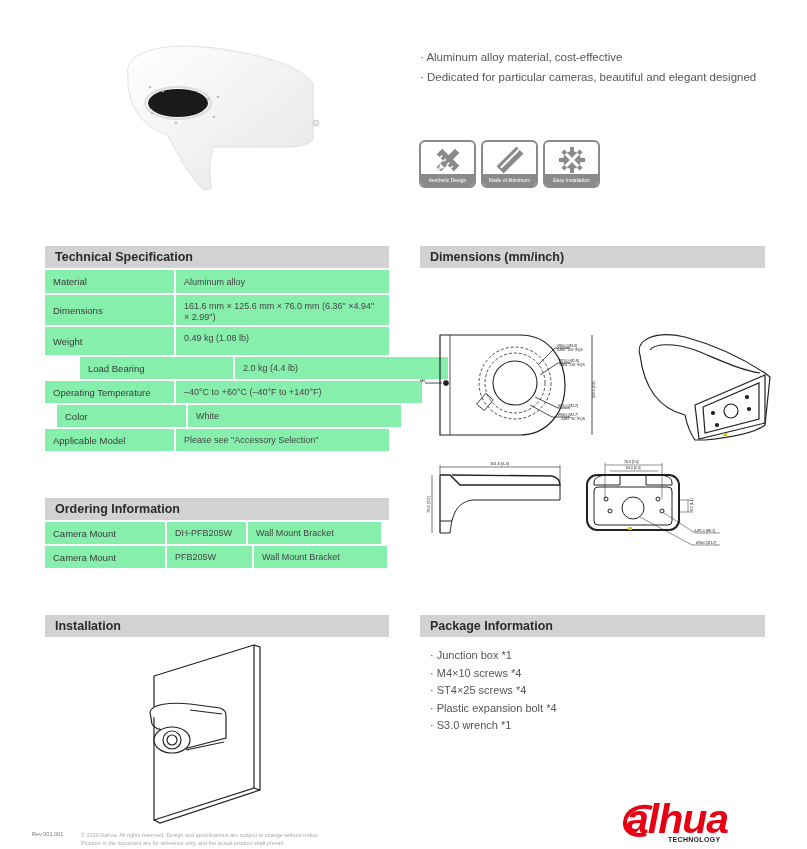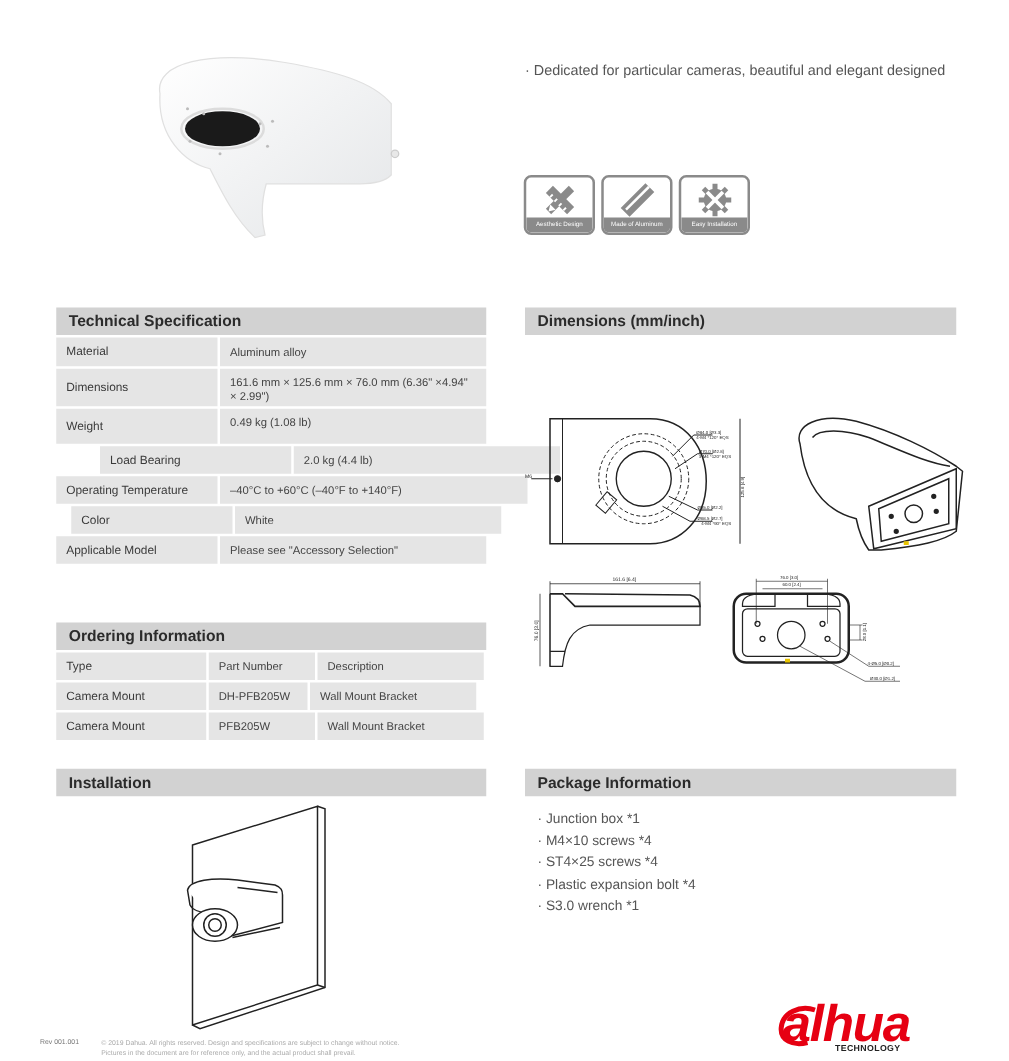--- a/index.html
+++ b/index.html
@@ -20,21 +20,21 @@
   .ficon { width: 57px; height: 48px; border: 2px solid #8a8a8a; border-radius: 6px; background: #fff; position: relative; overflow: hidden; }
   .ficon .glyph { position: absolute; left: 0; right: 0; top: 3px; height: 30px; display: flex; align-items: center; justify-content: center; }
   .ficon .cap { position: absolute; left: 0; right: 0; bottom: 0; height: 12px; background: #8a8a8a; color: #fff; font-size: 5px; line-height: 12px; text-align: center; white-space: nowrap; }
 
   
   .sec-h { position: absolute; background: #d2d2d2; height: 22px; font-weight: bold; font-size: 12.5px; color: #2b2b2b; line-height: 22px; padding-left: 10px; }
 
   
   .tbl { position: absolute; }
   .tbl .row { display: flex; margin-top: 2px; }
-  .tbl .cell { background: #e5e5e5; font-size: 9px; color: #444; padding: 0 8px; display: flex; align-items: center; }
+  .tbl .cell { background: #86efac; font-size: 9px; color: #444; padding: 0 8px; display: flex; align-items: center; }
   .tbl .cell + .cell { margin-left: 2px; }
   .tbl .cell.top { align-items: flex-start; padding-top: 6px; }
   .tbl .cell.key { font-size: 9.5px; color: #3a3a3a; }
 
   
   #package-list { left: 430px; top: 647px; }
   #package-list .pk { font-size: 11px; color: #555; line-height: 17.5px; white-space: nowrap; }
 
   
   #footer-rev { left: 32px; top: 831px; font-size: 5.5px; color: #777; }
@@ -64,20 +64,21 @@
     <circle cx="44" cy="78" r="1.2" fill="#bbb"></circle>
       <circle cx="68" cy="88" r="1.2" fill="#bbb"></circle>
     <circle cx="100" cy="64" r="1.2" fill="#bbb"></circle>
       <circle cx="110" cy="62" r="1.2" fill="#bbb"></circle>
     <circle cx="106" cy="82" r="1.2" fill="#bbb"></circle>
     <circle cx="208" cy="88" r="3" fill="#e8e8e8" stroke="#ccc"></circle>
   </svg>
 </div>
 
 <div id="features" class="abs">
+  <div class="feat">· Aluminum alloy material, cost-effective</div>
   <div class="feat">· Dedicated for particular cameras, beautiful and elegant designed</div>
 </div>
 
 <div id="feature-icons" class="abs">
   <div class="ficon">
     <div class="glyph">
       <svg width="28" height="28" viewBox="0 0 28 28">
         <g transform="rotate(45 14 14)">
             <rect x="11" y="1" width="6" height="26" fill="#8a8a8a"></rect>
           <path d="M11,22 L14,27 L17,22 Z" fill="#fff"></path>
@@ -157,25 +158,20 @@
     <div class="cell" style="width:213px;">White</div>
   </div>
   <div class="row" style="height:22px;">
     <div class="cell key" style="width:129px;">Applicable Model</div>
     <div class="cell" style="width:213px;">Please see "Accessory Selection"</div>
   </div>
 </div>
 
 <div class="sec-h" style="left:45px; top:498px; width:344px;">Ordering Information</div>
 <div class="tbl" style="left:45px; top:520px;">
-  <div class="row" style="height:22px;">
-    <div class="cell key" style="width:120px;">Type</div>
-    <div class="cell top" style="width:85px;">Part Number</div>
-    <div class="cell top" style="width:133px;">Description</div>
-  </div>
   <div class="row" style="height:22px;">
     <div class="cell key" style="width:120px;">Camera Mount</div>
     <div class="cell top" style="width:79px;">DH-PFB205W</div>
     <div class="cell top" style="width:133px;">Wall Mount Bracket</div>
   </div>
   <div class="row" style="height:22px;">
     <div class="cell key" style="width:120px;">Camera Mount</div>
     <div class="cell top" style="width:85px;">PFB205W</div>
     <div class="cell top" style="width:133px;">Wall Mount Bracket</div>
   </div>

